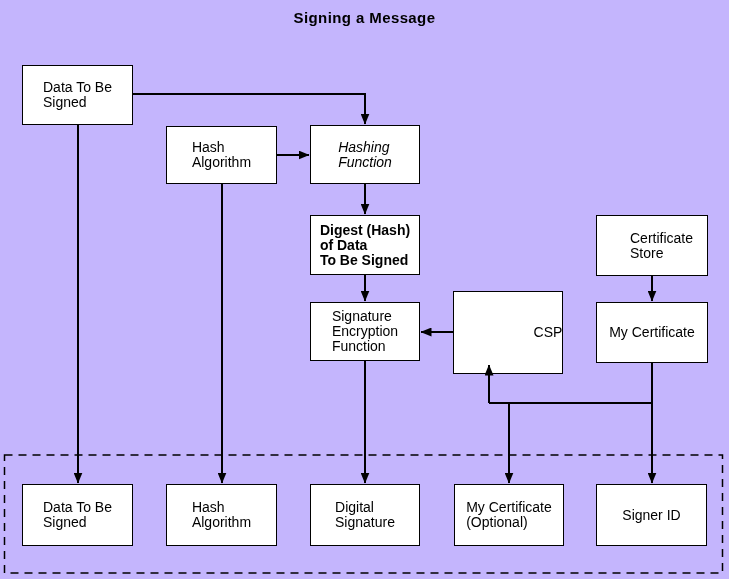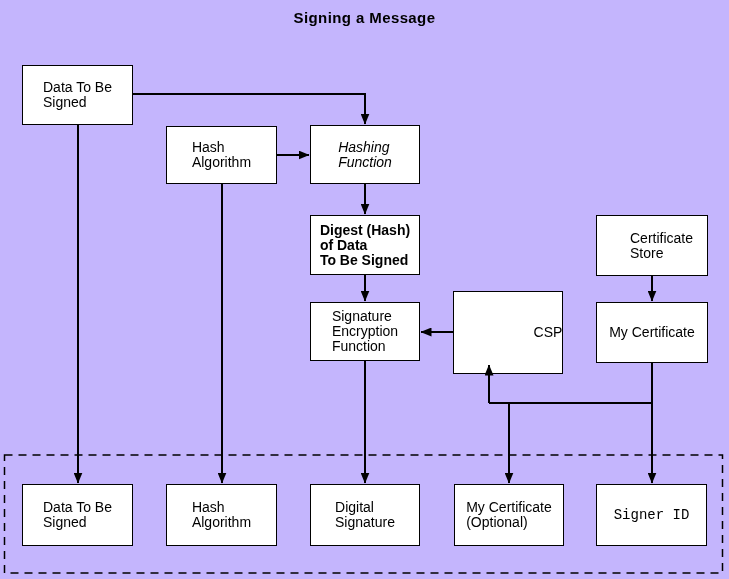--- a/index.html
+++ b/index.html
@@ -63,21 +63,21 @@
   #b-sef        { left: 310px; top: 302px; width: 110px; height: 59px; }
   #b-csp        { left: 453px; top: 291px; width: 110px; height: 83px; }
   #b-mpk        { left: 459px; top: 298px; width: 62px;  height: 66px; }
   #csp-label    { left: 521px; top: 291px; width: 42px;  height: 83px; margin-left: 6px; }
   #b-mycert     { left: 596px; top: 302px; width: 112px; height: 61px; }
   
   #b-dtbs-bot   { left: 22px;  top: 484px; width: 111px; height: 62px; }
   #b-hash-bot   { left: 166px; top: 484px; width: 111px; height: 62px; }
   #b-digsig     { left: 310px; top: 484px; width: 110px; height: 62px; }
   #b-mycertopt  { left: 454px; top: 484px; width: 110px; height: 62px; }
-  #b-signerid   { left: 596px; top: 484px; width: 111px; height: 62px; font-family: Liberation Mono, monospace; }
+  #b-signerid   { left: 596px; top: 484px; width: 111px; height: 62px; }
   #signed-msg   { left: 310px; top: 548px; width: 110px; white-space: nowrap; justify-content: center; }
   #connector-layer {
     position: absolute;
     left: 0;
     top: 0;
     z-index: 2;
     pointer-events: none;
   }
 </style>
 </head>

